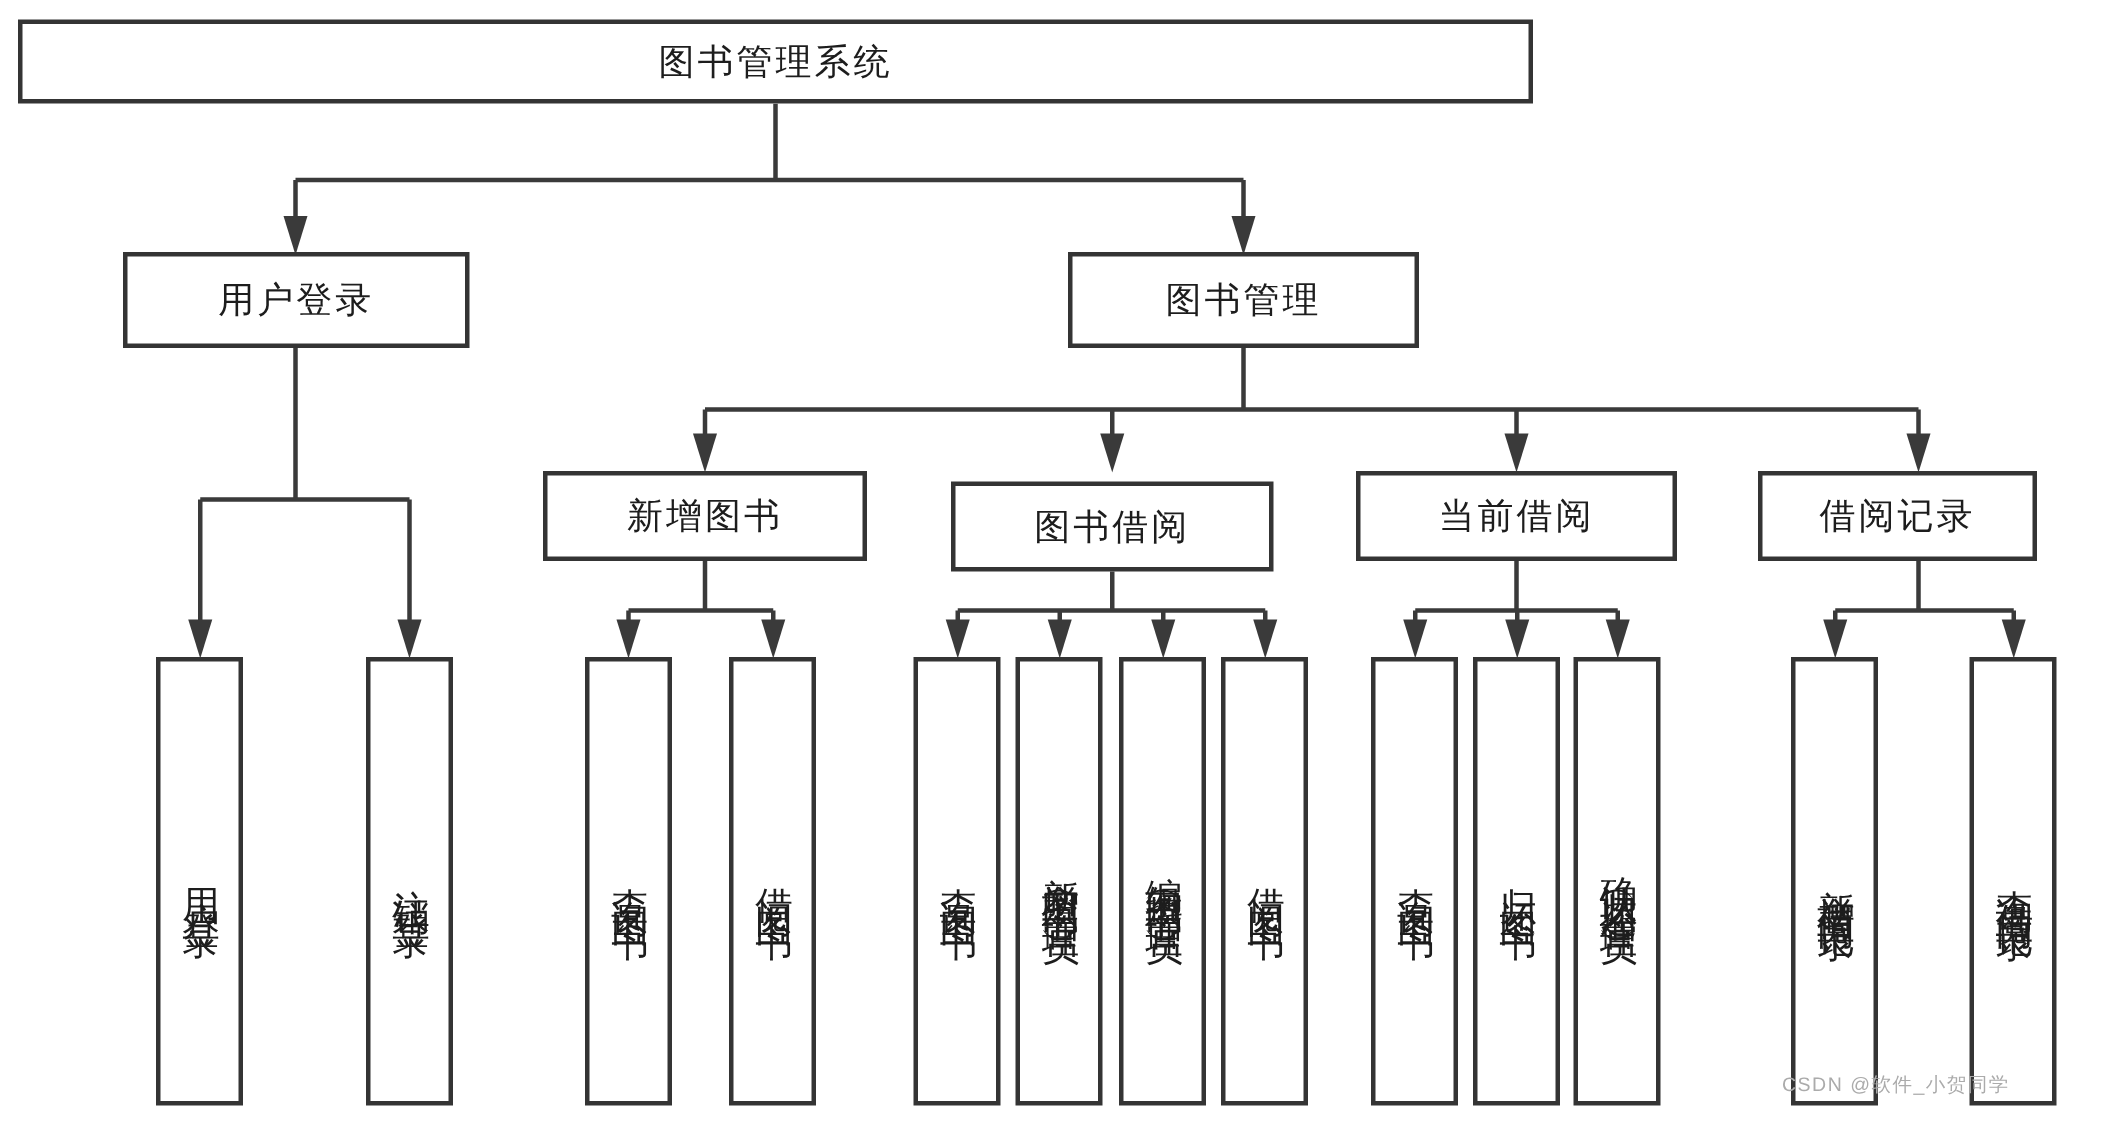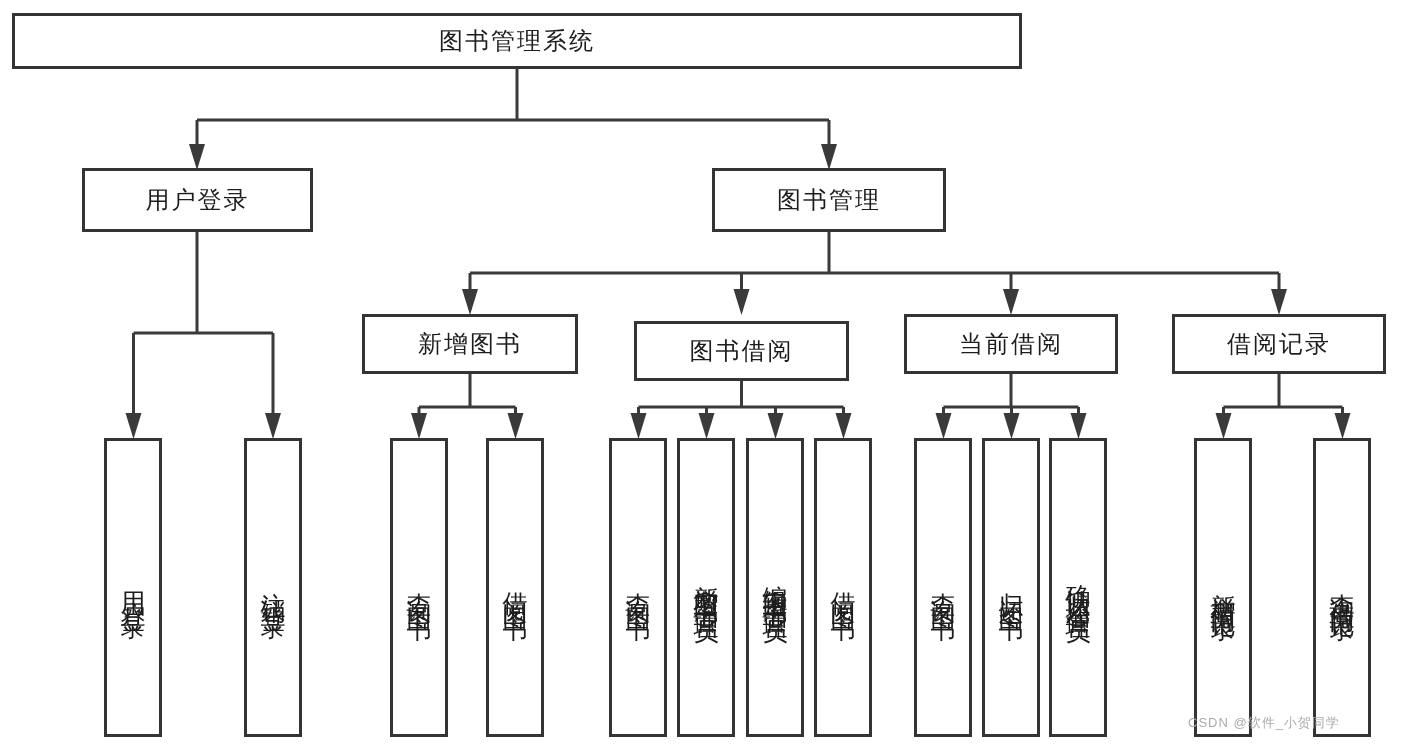--- a/index.html
+++ b/index.html
@@ -105,21 +105,21 @@
   </svg>
 
   <div class="node h" style="left:12px;top:13px;width:1010px;height:56px;">图书管理系统</div>
 
   <div class="node h" style="left:82px;top:168px;width:231px;height:64px;">用户登录</div>
   <div class="node h" style="left:712px;top:168px;width:234px;height:64px;">图书管理</div>
 
   <div class="node h" style="left:362px;top:314px;width:216px;height:60px;">新增图书</div>
   <div class="node h" style="left:634px;top:321px;width:215px;height:60px;">图书借阅</div>
   <div class="node h" style="left:904px;top:314px;width:214px;height:60px;">当前借阅</div>
-  <div class="node h" style="left:1172px;top:314px;width:214px;height:60px;">借阅记录</div>
+  <div class="node h" style="left:1172px;top:314px;width:186px;height:60px;">借阅记录</div>
 
   <div class="node v" style="left:104px;">用户登录</div>
   <div class="node v" style="left:244px;">注销登录</div>
 
   <div class="node v" style="left:390px;">查询图书</div>
   <div class="node v" style="left:486px;">借阅图书</div>
 
   <div class="node v" style="left:609px;">查询图书</div>
   <div class="node v long" style="left:677px;">新增图书（管理员）</div>
   <div class="node v long" style="left:746px;">编辑图书（管理员）</div>

